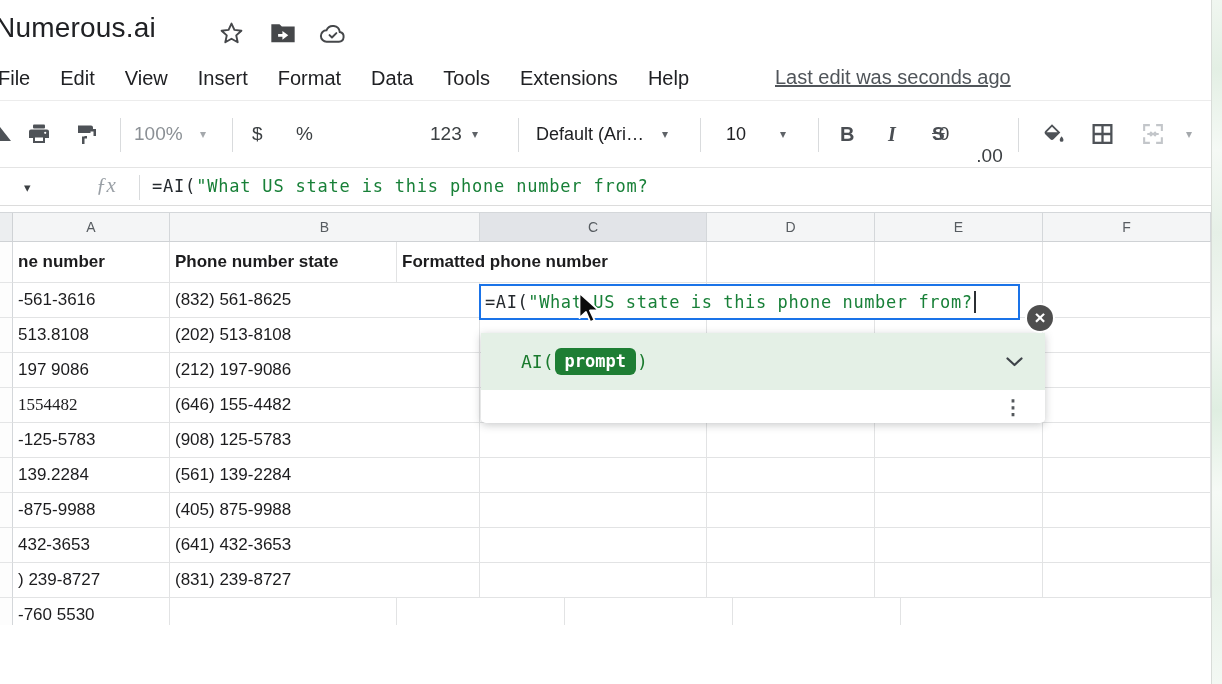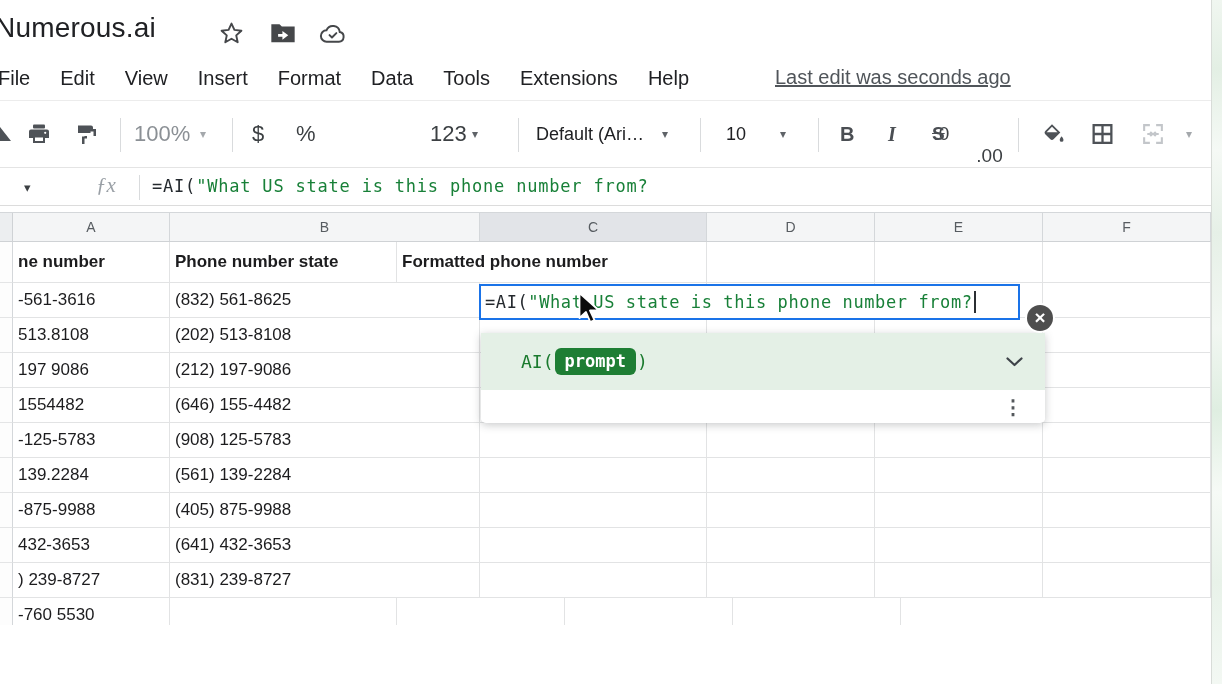--- a/index.html
+++ b/index.html
@@ -16,21 +16,21 @@
   
   .menubar { position:absolute; left:0; top:56px; width:1115px; height:44px; }
   .menu-items { position:absolute; left:-2px; top:0; height:44px; display:flex; gap:30px; align-items:center; }
   .menu-item { font-size:20px; color:#202124; cursor:pointer; white-space:nowrap; }
   .edit-status { position:absolute; left:775px; top:10px; font-size:20px; color:#50555a; text-decoration:underline; cursor:pointer; white-space:nowrap; }
   
   .toolbar { position:absolute; left:0; top:100px; width:1211px; height:67px; border-top:1px solid #ececec; }
   .ti { position:absolute; top:50%; transform:translateY(-50%); display:flex; align-items:center; justify-content:center; color:#4a4e53; cursor:pointer; }
   .tsep { position:absolute; top:17px; width:1px; height:34px; background:#d9dbdd; }
   .wedge { left:0; top:26px; transform:none; width:0; height:0; border-bottom:14px solid #4e5257; border-right:11px solid transparent; }
-  .txtbtn { font-size:22px; color:#3c4043; }
+  .txtbtn { font-size:19px; color:#3c4043; }
   .grey { color:#8b9095; }
   .caret { font-size:12px; color:#5f6368; }
   .caret-grey { color:#a4a8ac; }
   .dec { position:relative; font-size:19px; color:#3c4043; }
   .fontname { font-size:18px; color:#202124; }
   .bi { font-size:20px; font-weight:700; }
   .it { font-size:20px; font-style:italic; font-family:"Liberation Serif", serif; font-weight:600; }
   .st { font-size:19px; font-weight:600; text-decoration:line-through; }
   .ac { position:relative; font-size:20px; font-weight:600; }
   .ac .bar { position:absolute; left:-3px; right:-3px; bottom:-7px; height:5px; background:#111; }
@@ -225,21 +225,21 @@
         <div class="gut"></div>
         <div class="cell" style="width: 157px;">197 9086</div>
         <div class="cell" style="width: 310px;">(212) 197-9086</div>
         <div class="cell" style="width: 227px;"></div>
         <div class="cell" style="width: 168px;"></div>
         <div class="cell" style="width: 168px;"></div>
         <div class="cell" style="width: 168px;"></div>
       </div>
       <div class="grow">
         <div class="gut"></div>
-        <div class="cell" style="width: 157px;">1554482</div>
+        <div class="cell" style="width: 157px; font-family: Liberation Serif, serif;">1554482</div>
         <div class="cell" style="width: 310px;">(646) 155-4482</div>
         <div class="cell" style="width: 227px;"></div>
         <div class="cell" style="width: 168px;"></div>
         <div class="cell" style="width: 168px;"></div>
         <div class="cell" style="width: 168px;"></div>
       </div>
       <div class="grow">
         <div class="gut"></div>
         <div class="cell" style="width: 157px;">-125-5783</div>
         <div class="cell" style="width: 310px;">(908) 125-5783</div>

